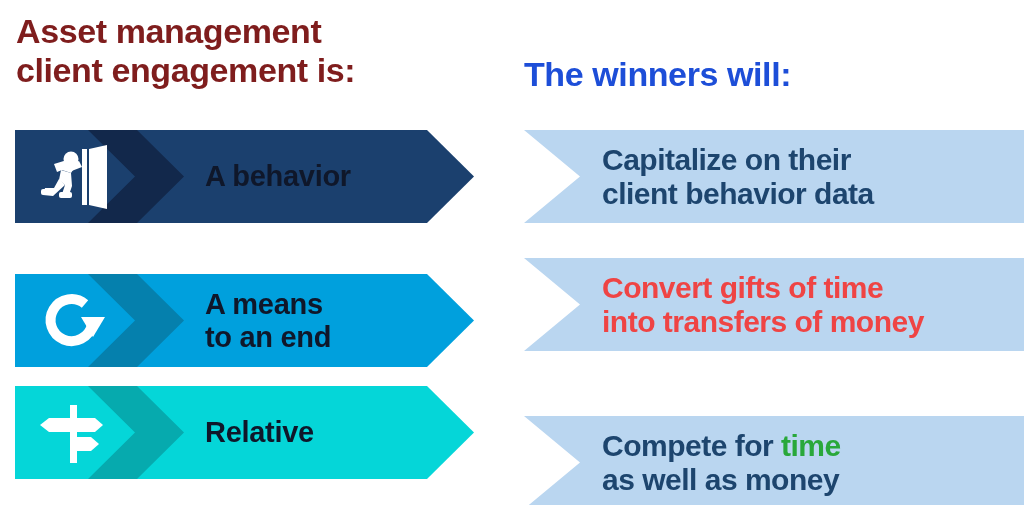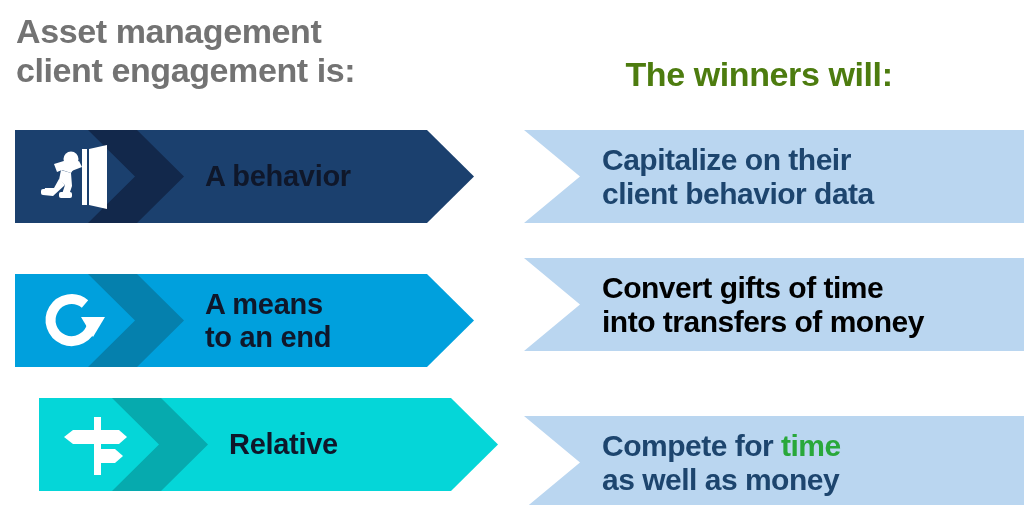--- a/index.html
+++ b/index.html
@@ -48,21 +48,21 @@
 
   
   .arrow-row {
     position: absolute;
     left: 15px;
     width: 459px;
     height: 93px;
   }
   #arrow-row-0 { top: 130px; }
   #arrow-row-1 { top: 258px; margin-top: 16px; }
-  #arrow-row-2 { top: 398px; margin-left: 24px; }
+  #arrow-row-2 { top: 386px; }
 
   .arrow-svg {
     position: absolute;
     left: 0;
     top: 0;
     width: 459px;
     height: 93px;
     display: block;
   }
 
@@ -129,24 +129,24 @@
     letter-spacing: -0.5px;
   }
   .banner-text .line { display: block; white-space: nowrap; }
   .accent-green { color: #29a83a; }
 </style>
 </head>
 <body style="background: rgb(255, 255, 255);">
 
 <div class="stage">
 
-  <div class="heading" id="heading-left" style="color: #737373;">Asset management
+  <div class="heading" id="heading-left" style="color: #7f1d1d;">Asset management
 client engagement is:</div>
 
-  <div class="heading" id="heading-right" style="color: #4d7c0f; text-align: center;">The winners will:</div>
+  <div class="heading" id="heading-right" style="color: #1d4ed8;">The winners will:</div>
 
   <div class="arrow-row" id="arrow-row-0">
     <svg class="arrow-svg" viewBox="0 0 459 93" preserveAspectRatio="none">
       <polygon id="r0-body" points="0,0 412,0 459,46.5 412,93 0,93" fill="#1b406e"></polygon>
       <polygon id="r0-chev" points="122,0 169,46.5 122,93 73,93 120,46.5 73,0" fill="#12284b"></polygon>
     </svg>
     <span class="arrow-icon">
       <svg viewBox="0 0 76 68" aria-hidden="true">
         <g fill="#ffffff">
 
@@ -214,21 +214,21 @@
     <span class="banner-text" style="color: rgb(29, 69, 110);">
       <span class="line">Capitalize on their</span>
       <span class="line">client behavior data</span>
     </span>
   </div>
 
   <div class="banner-row" id="banner-row-1">
     <svg class="banner-svg" viewBox="0 0 500 93" preserveAspectRatio="none">
       <polygon id="b1-fill" points="0,0 500,0 500,93 0,93 56,46.5" fill="#bad6f0"></polygon>
     </svg>
-    <span class="banner-text" style="color: #000000;">
+    <span class="banner-text" style="color: #ef4444;">
       <span class="line">Convert gifts of time</span>
       <span class="line">into transfers of money</span>
     </span>
   </div>
 
   <div class="banner-row" id="banner-row-2">
     <svg class="banner-svg" viewBox="0 0 500 93" preserveAspectRatio="none">
       <polygon id="b2-fill" points="0,0 500,0 500,93 0,93 56,46.5" fill="#bad6f0"></polygon>
     </svg>
     <span class="banner-text" style="color: rgb(29, 69, 110);">

